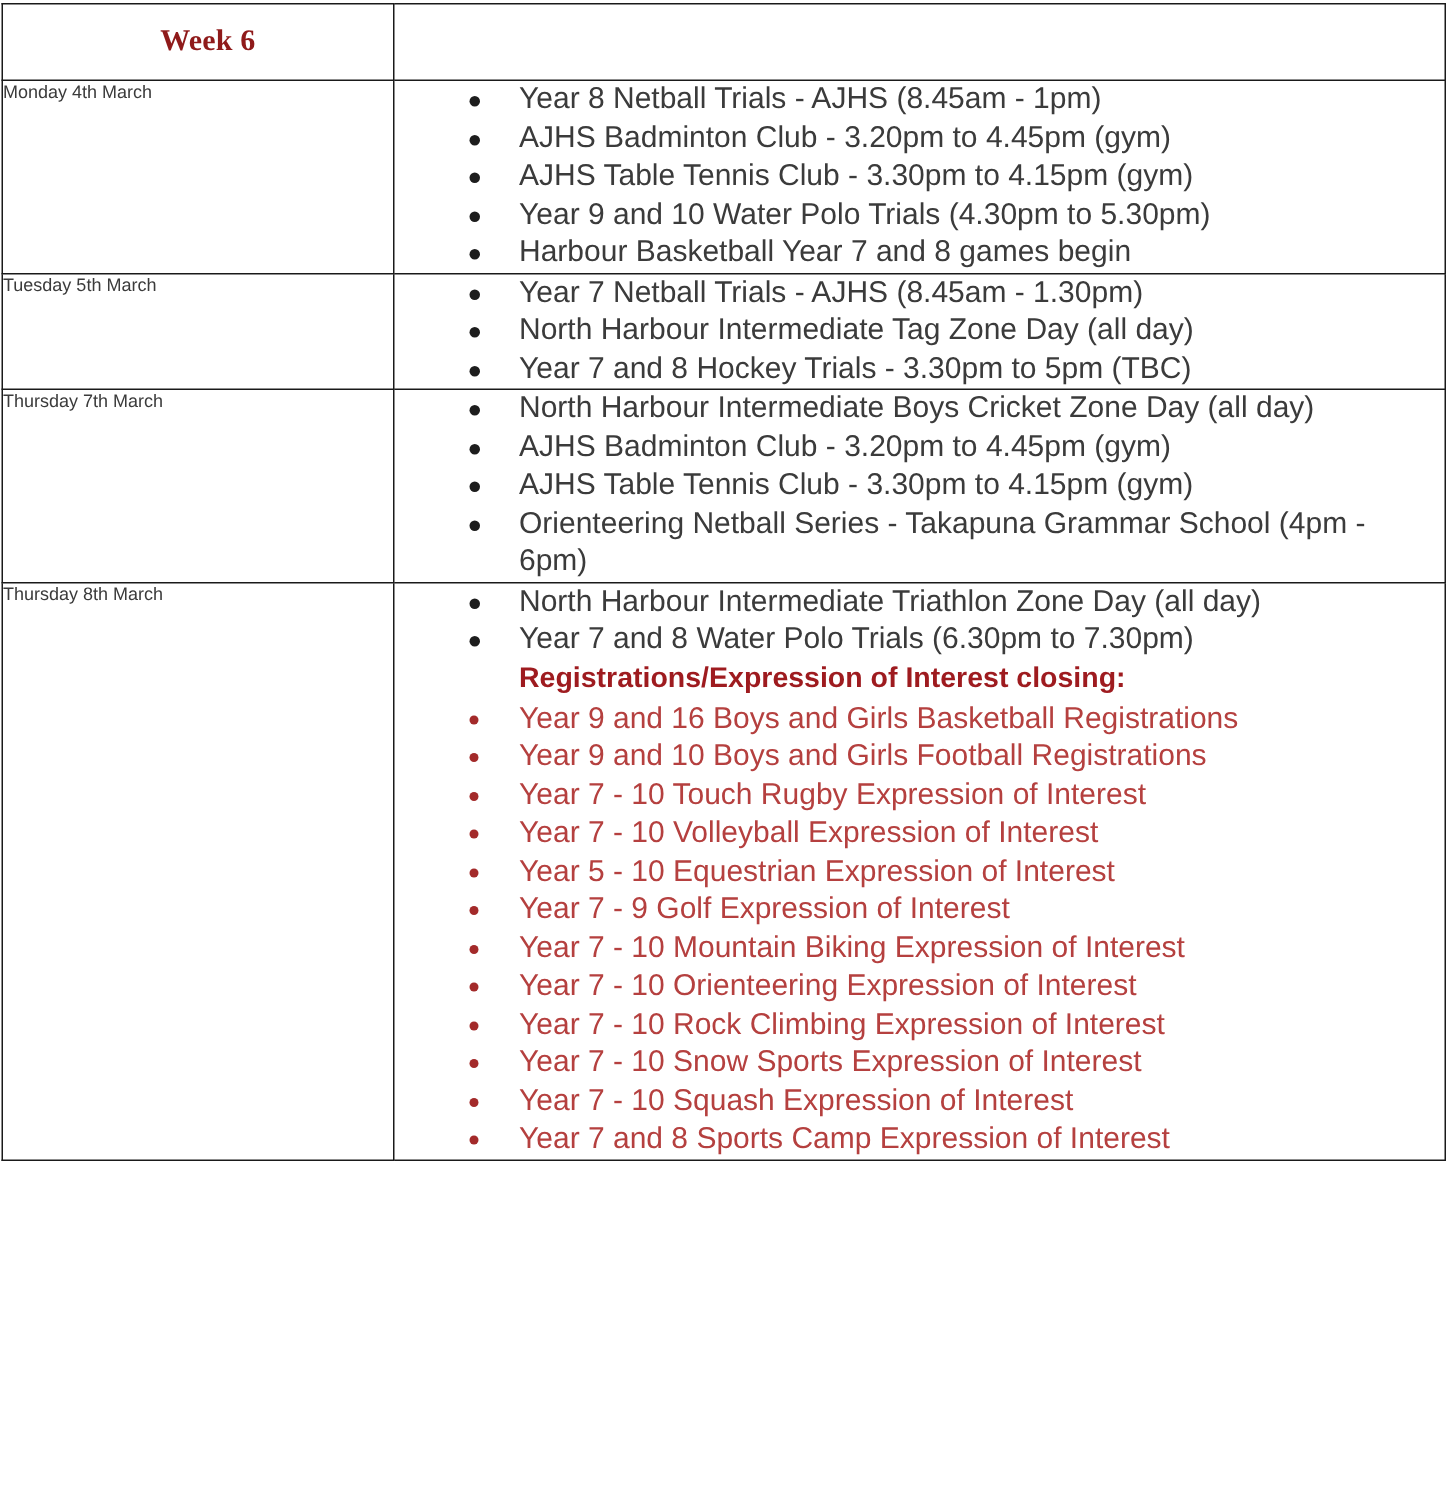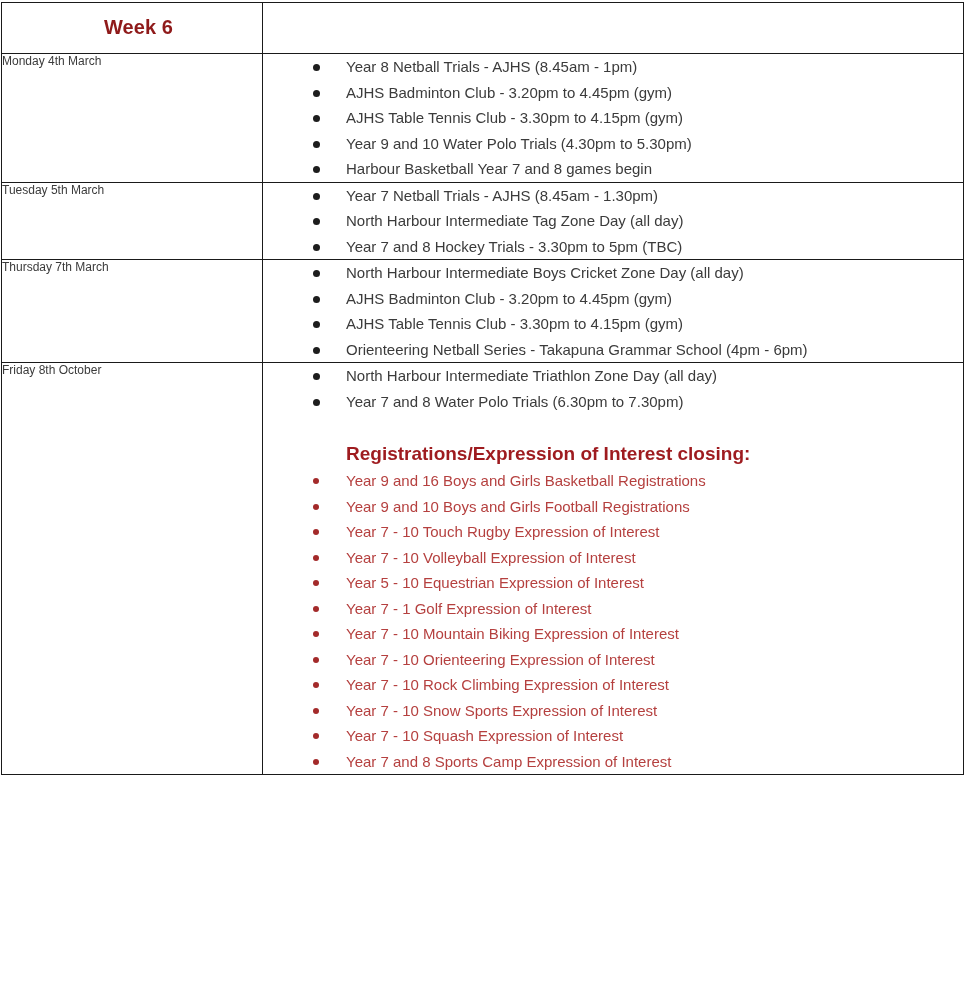--- a/index.html
+++ b/index.html
@@ -39,20 +39,21 @@
     border: 1px solid #1a1a1a;
     vertical-align: top;
     padding: 0;
     background: #ffffff;
   }
 
   
   .hdr-cell {
     background: #ececec;
     height: 50px;
+    font-family: Liberation Serif, serif;
   }
   .hdr-week {
     padding: 14px 0 0 13px;
     font-size: 20px;
     font-weight: bold;
     color: #8f1a1a;
     letter-spacing: 0.1px;
     line-height: 1;
   }
   .hdr-blank {
@@ -76,38 +77,37 @@
   }
 
   ul.items {
     list-style: none;
     margin: 0;
     padding: 0;
   }
   ul.items li {
     position: relative;
     padding: 0 6px 0 83px;
-    font-size: 15px;
+    font-size: 20px;
     line-height: 25.5px;
     color: #3b3b3b;
   }
   ul.items li::before {
     content: "";
     position: absolute;
     left: 50px;
     top: 10px;
     width: 7px;
     height: 7px;
     border-radius: 50%;
     background: #1d1d1d;
   }
 
   
   .reg-block {
-    margin-top: 27px;
   }
   .reg-heading {
     padding-left: 83px;
     font-size: 19px;
     font-weight: bold;
     color: #9e1b1f;
     line-height: 26px;
     margin-bottom: 1px;
   }
   ul.items.red li {
@@ -172,36 +172,36 @@
             <ul class="items">
               <li>North Harbour Intermediate Boys Cricket Zone Day (all day)</li>
               <li>AJHS Badminton Club - 3.20pm to 4.45pm (gym)</li>
               <li>AJHS Table Tennis Club - 3.30pm to 4.15pm (gym)</li>
               <li>Orienteering Netball Series - Takapuna Grammar School (4pm - 6pm)</li>
             </ul>
           </td>
         </tr>
         <tr>
           <td class="day-cell">
-            <div class="day-label">Friday 8th October</div>
+            <div class="day-label">Thursday 8th March</div>
           </td>
           <td class="items-cell">
             <ul class="items">
               <li>North Harbour Intermediate Triathlon Zone Day (all day)</li>
               <li>Year 7 and 8 Water Polo Trials (6.30pm to 7.30pm)</li>
             </ul>
             <div class="reg-block">
               <div class="reg-heading">Registrations/Expression of Interest closing:</div>
               <ul class="items red">
                 <li>Year 9 and 16 Boys and Girls Basketball Registrations</li>
                 <li>Year 9 and 10 Boys and Girls Football Registrations</li>
                 <li>Year 7 - 10 Touch Rugby Expression of Interest</li>
                 <li>Year 7 - 10 Volleyball Expression of Interest</li>
                 <li>Year 5 - 10 Equestrian Expression of Interest</li>
-                <li>Year 7 - 1 Golf Expression of Interest</li>
+                <li>Year 7 - 9 Golf Expression of Interest</li>
                 <li>Year 7 - 10 Mountain Biking Expression of Interest</li>
                 <li>Year 7 - 10 Orienteering Expression of Interest</li>
                 <li>Year 7 - 10 Rock Climbing Expression of Interest</li>
                 <li>Year 7 - 10 Snow Sports Expression of Interest</li>
                 <li>Year 7 - 10 Squash Expression of Interest</li>
                 <li>Year 7 and 8 Sports Camp Expression of Interest</li>
               </ul>
             </div>
           </td>
         </tr>

